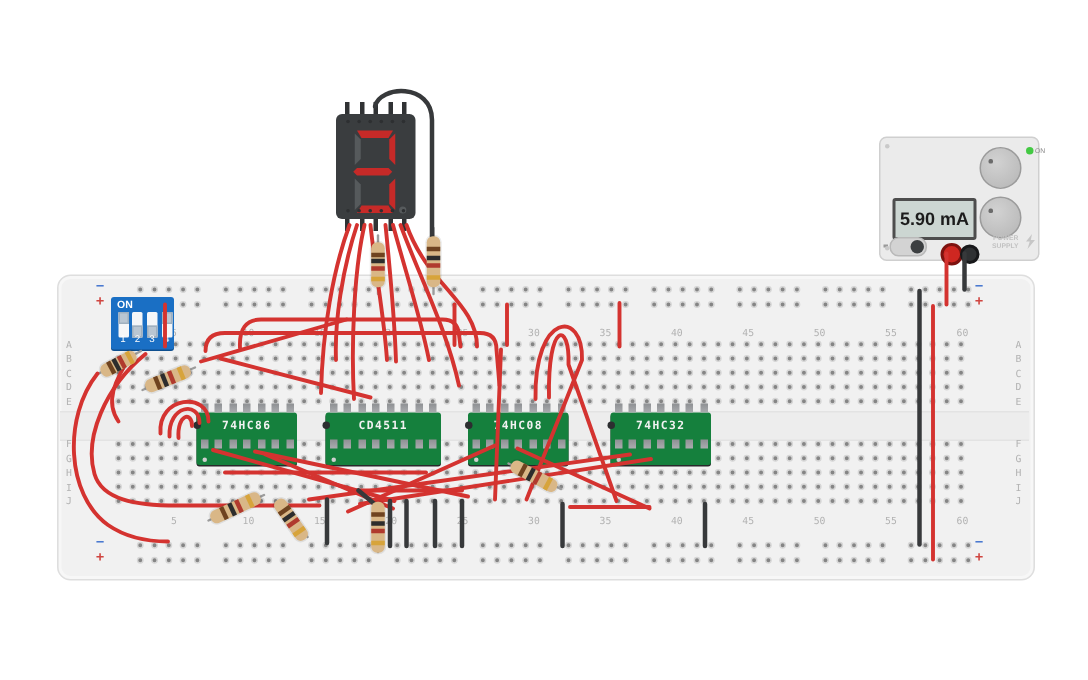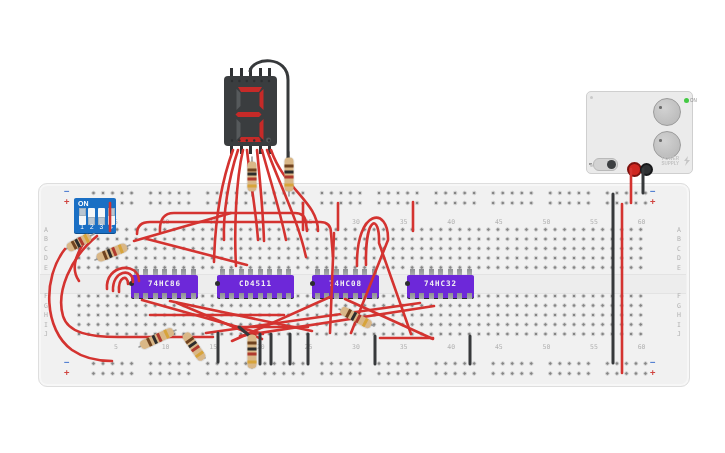--- a/index.html
+++ b/index.html
@@ -10,21 +10,21 @@
          background:#f1f1f1;border:1px solid #dedede;border-radius:9px;
          box-shadow:inset 0 0 0 2px #f7f7f7;}
   #channel{position:absolute;left:40px;top:274px;width:646px;height:18px;
            background:#ededed;border-top:1px solid #e3e3e3;border-bottom:1px solid #e3e3e3;}
   svg.layer{position:absolute;left:0;top:0;pointer-events:none;}
   .bblabel{position:absolute;font-family:"DejaVu Sans Mono", monospace;font-size:6.5px;
            color:#b2b2b2;line-height:6px;}
   .railsym{position:absolute;font-family:"DejaVu Sans Mono", monospace;font-size:9px;
            font-weight:bold;line-height:8px;}
   
-  .chip{position:absolute;height:23px;background:#6d28d9;border-radius:2px;
+  .chip{position:absolute;height:35px;background:#15803d;border-radius:2px;
         box-shadow:0 1px 0 #28292b;}
   .chip .lbl{position:absolute;left:0;right:0;top:4px;text-align:center;color:#f2f2f2;
         font-family:"DejaVu Sans Mono", monospace;font-size:7.5px;font-weight:bold;letter-spacing:1px;}
   .chip .p1{position:absolute;left:4px;bottom:2px;width:3px;height:3px;border-radius:50%;background:#cfcfcf;}
   .chip .notch{position:absolute;left:-2px;top:6px;width:5px;height:5px;border-radius:50%;background:#2c2e30;}
   .icpin{position:absolute;width:5px;height:6px;background:linear-gradient(#8e9093,#aaacaf);}
   
   #dip{position:absolute;left:74px;top:198px;width:42px;height:35px;background:#1a6fc4;
        border-radius:2px;box-shadow:0 1px 0 #0e4f8f;}
   #dip .on{position:absolute;left:4px;top:2px;color:#fff;font-size:7px;font-weight:bold;}
@@ -1044,20 +1044,21 @@
           <circle cx="30.200000000000003" cy="64.5" r="1.2"></circle>
           <circle cx="37.6" cy="5" r="1.2"></circle>
           <circle cx="37.6" cy="64.5" r="1.2"></circle>
           <circle cx="45" cy="5" r="1.2"></circle>
           <circle cx="45" cy="64.5" r="1.2"></circle>
         </g>
     </svg>
   <span class="dpin" style="left: 6px; top: -8px;"></span><span class="dpin" style="left: 6px; top: 70px;"></span><span class="dpin" style="left: 15.5px; top: -8px;"></span><span class="dpin" style="left: 15.5px; top: 70px;"></span><span class="dpin" style="left: 25px; top: -8px;"></span><span class="dpin" style="left: 25px; top: 70px;"></span><span class="dpin" style="left: 34.5px; top: -8px;"></span><span class="dpin" style="left: 34.5px; top: 70px;"></span><span class="dpin" style="left: 44px; top: -8px;"></span><span class="dpin" style="left: 44px; top: 70px;"></span></div>
 
   <div id="psu">
+    <div class="screen" style="top:40px;">5.90 mA</div>
     <div class="knob" style="top:6px;">
       <span class="ind"></span>
       </div>
     <div class="knob" style="top:39px;">
       <span class="ind"></span>
       </div>
     <div id="psuled" style="background: rgb(67, 201, 67);"></div>
     <div id="psuledlbl">ON</div>
     <div id="ptoggle">
       <span class="tdash"></span>

